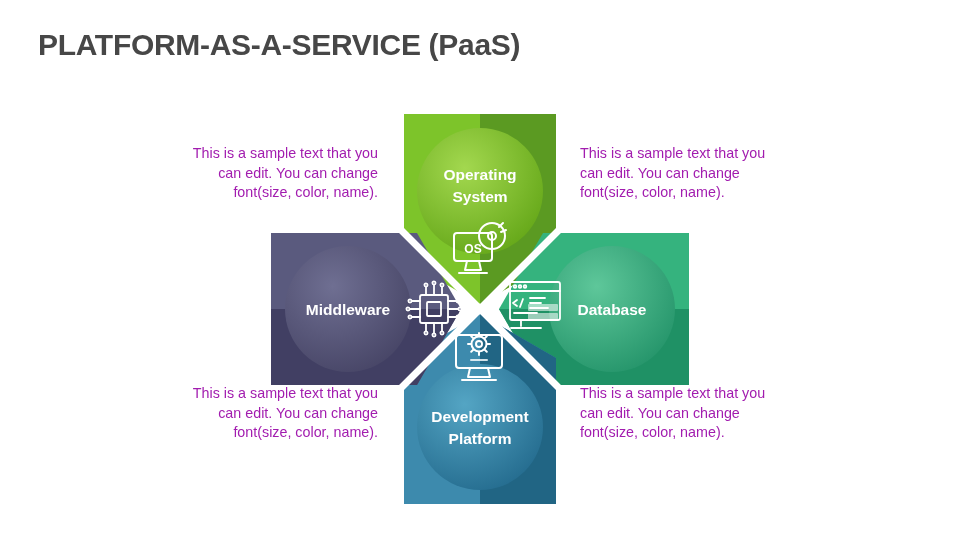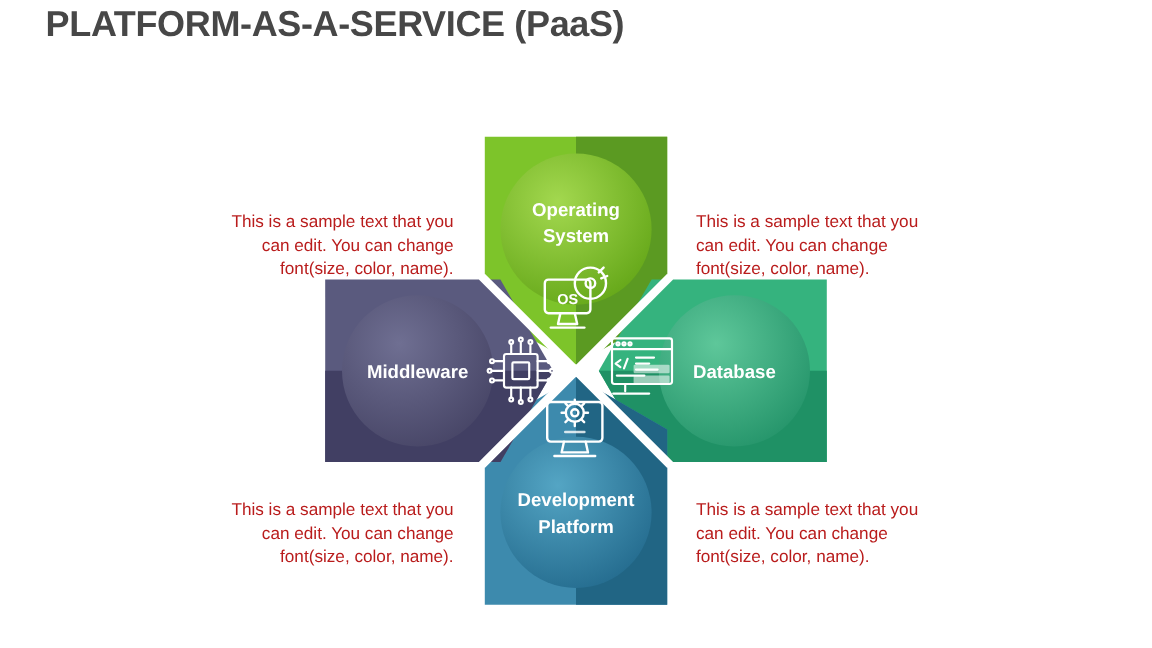--- a/index.html
+++ b/index.html
@@ -2,27 +2,27 @@
 <html><head>
 <meta charset="utf-8">
 <style>
   html,body{margin:0;padding:0;}
   body{
     width:960px;height:540px;background:#ffffff;overflow:hidden;
     font-family:"Liberation Sans","DejaVu Sans",sans-serif;
     position:relative;
   }
   #page-title{
-    position:absolute;left:38px;top:4px;
+    position:absolute;left:38px;top:28px;
     font-size:30px;font-weight:bold;color:#474747;
     letter-spacing:-0.3px;white-space:nowrap;
   }
   .caption{
     position:absolute;width:210px;
-    font-size:14.3px;line-height:19.5px;color:#b91c1c;margin-top:32px;
+    font-size:14.3px;line-height:19.5px;color:#a21caf;
   }
   #caption-tl{left:168px;top:144px;text-align:right;}
   #caption-bl{left:168px;top:384px;text-align:right;}
   #caption-tr{left:580px;top:144px;text-align:left;}
   #caption-br{left:580px;top:384px;text-align:left;}
   #diagram{position:absolute;left:249px;top:92px;width:462px;height:434px;}
   #diagram svg{display:block;width:462px;height:434px;}
   .petal-label{
     fill:#ffffff;font-family:"Liberation Sans","DejaVu Sans",sans-serif;
     font-size:15.5px;font-weight:bold;text-anchor:middle;

